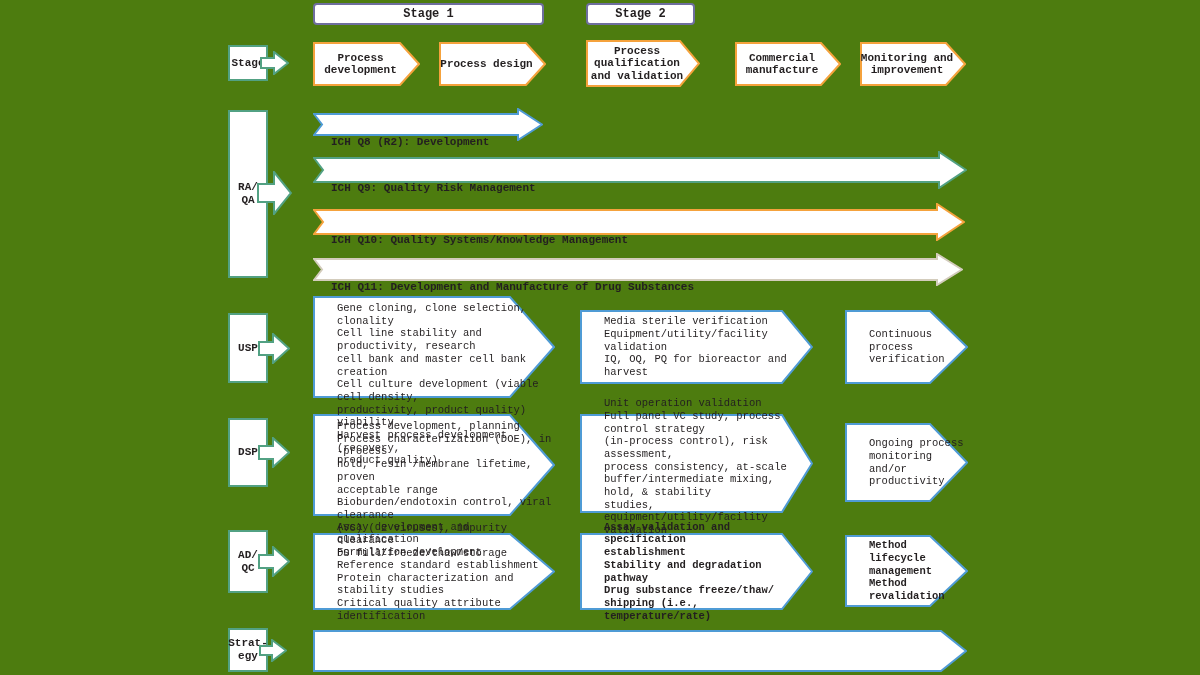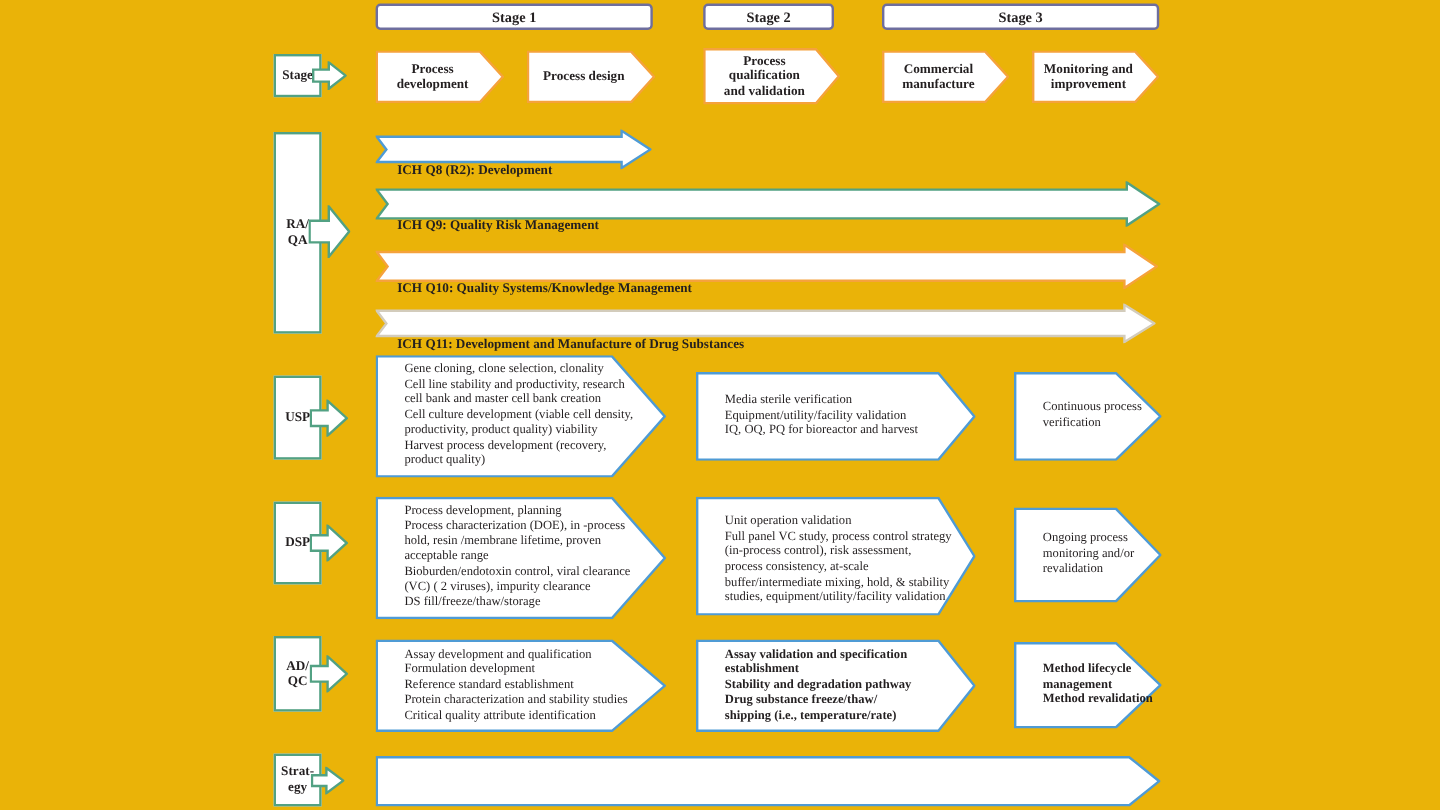--- a/index.html
+++ b/index.html
@@ -1,18 +1,18 @@
 <!DOCTYPE html>
 <html style="--green: #52a183; --orange: #f5a23c; --blue: #4f9bd5; --tan: #d3ccbc; --slate: #6e6e9e; --text: #231f20;"><head>
 <meta charset="utf-8">
 <style>
   html,body{margin:0;padding:0;background:#fff;}
   #canvas{
-    position:relative;width:1200px;height:675px;background:#eab308;overflow:hidden;
-    font-family:Liberation Serif, serif;color:#231f20;
+    position:relative;width:1200px;height:675px;background:#4d7c0f;overflow:hidden;
+    font-family:Liberation Mono, monospace;color:#231f20;
   }
   .hdr{
     position:absolute;border:2px solid var(--slate);border-radius:4px;background:#fff;
     display:flex;align-items:center;justify-content:center;
     font-weight:bold;font-size:12px;box-sizing:border-box;
   }
   .label-box{
     position:absolute;border:2px solid var(--green);background:#fff;box-sizing:border-box;
     display:flex;align-items:center;justify-content:center;text-align:center;
     font-weight:bold;font-size:11px;line-height:13px;white-space:pre-line;
@@ -30,21 +30,20 @@
   .bold .txt{font-weight:bold;}
   .strategy-arrow .txt{font-size:10.6px;line-height:13px;padding-left:10px;}
 </style>
 </head>
 <body>
 
 <div id="canvas">
 
   <div class="hdr" style="left:313px;top:3px;width:231px;height:22px">Stage 1</div>
   <div class="hdr" style="left:586px;top:3px;width:109px;height:22px">Stage 2</div>
-  <div class="hdr" style="left:735px;top:3px;width:231px;height:22px">Stage 3</div>
 
   <div class="label-box" style="left:228px;top:45px;width:40px;height:36px">Stage</div>
   <div class="shape" style="left:260px;top:51px;width:29px;height:24px">
       <svg width="29" height="24" style="position: absolute; left: 0px; top: 0px;">
         <polygon points="1,7 14,7 14,1 28,12 14,23 14,17 1,17" fill="#fff" stroke="#52a183" stroke-width="2"></polygon>
       </svg>
     </div>
 
   <div class="shape stage-arrow center" style="left:313px;top:42px;width:107px;height:44px">
       <svg width="107" height="44" style="position: absolute; left: 0px; top: 0px;">
@@ -177,21 +176,21 @@
 process consistency, at-scale
 buffer/intermediate mixing, hold, &amp; stability
 studies, equipment/utility/facility validation</div>
   </div>
   <div class="shape content center" style="left:845px;top:423px;width:123px;height:79px">
       <svg width="123" height="79" style="position: absolute; left: 0px; top: 0px;">
         <polygon points="1,1 85,1 122,39.5 85,78 1,78" fill="#fff" stroke="#4f9bd5" stroke-width="2"></polygon>
       </svg>
     <div class="txt">Ongoing process
 monitoring and/or
-revalidation</div>
+productivity</div>
   </div>
 
   <div class="label-box" style="left:228px;top:530px;width:40px;height:63px">AD/
 QC</div>
   <div class="shape" style="left:258px;top:546px;width:32px;height:31px">
       <svg width="32" height="31" style="position: absolute; left: 0px; top: 0px;">
         <polygon points="1,9 15,9 15,1 31,15.5 15,30 15,22 1,22" fill="#fff" stroke="#52a183" stroke-width="2"></polygon>
       </svg>
     </div>
   <div class="shape content center" style="left:313px;top:533px;width:242px;height:77px">

